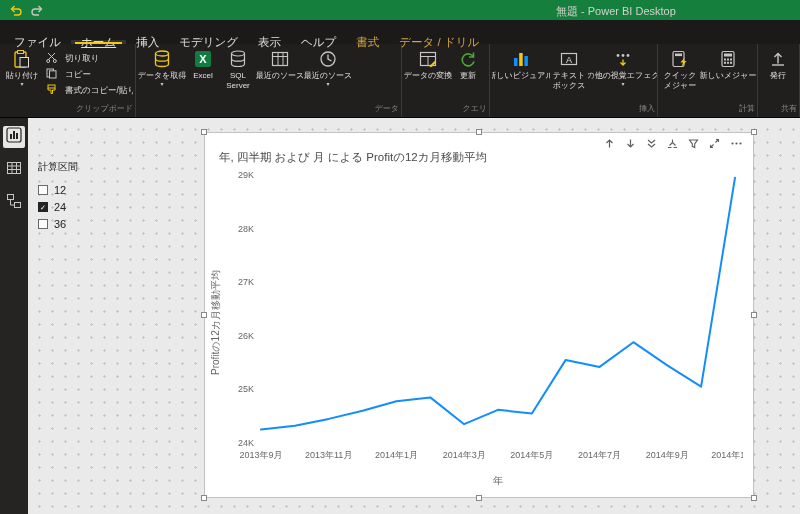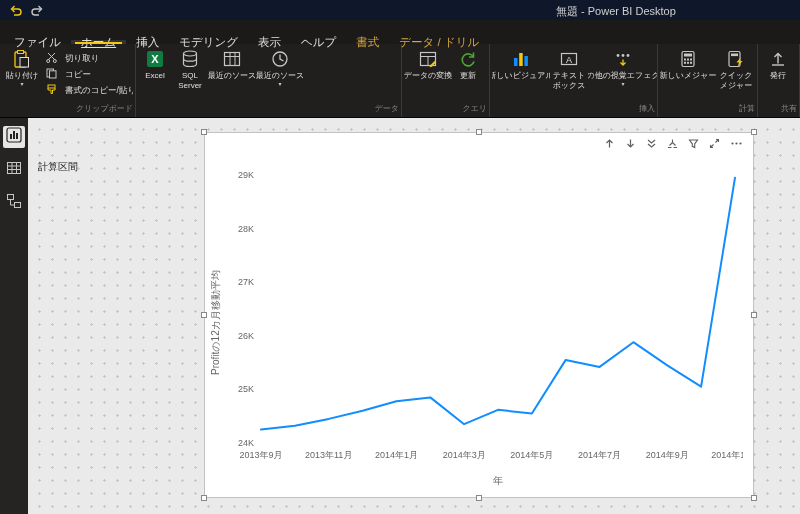--- a/index.html
+++ b/index.html
@@ -1,20 +1,20 @@
 <!DOCTYPE html>
 <html><head>
 <meta charset="utf-8">
 <style>
   * { margin:0; padding:0; box-sizing:border-box; }
   html,body { width:800px; height:514px; overflow:hidden; font-family:"Liberation Sans","DejaVu Sans",sans-serif; }
   #app { position:relative; width:800px; height:514px; background:#eaeaea; }
 
   
-  .titlebar { height:20px; background:#0f172a; position:relative; display:flex; align-items:center;text-align:right; }
+  .titlebar { height:20px; background:#15803d; position:relative; display:flex; align-items:center;text-align:right; }
   .qat { display:flex; gap:9px; margin-left:9px; align-items:center; }
   .qat span { display:inline-flex; }
   .window-title { position:absolute; left:556px; top:4px; font-size:11px; color:#d2d0ce; white-space:nowrap; }
 
   
   .menubar { height:24px; background:#1b1a19; display:flex; align-items:stretch; padding-left:4px; }
   .menu-tab { color:#e1dfdd; font-size:11.5px; padding:0 10px; display:flex; align-items:center; position:relative; white-space:nowrap;margin-top:20px; }
   .menu-tab.active { background:#35332f;text-decoration:underline; }
   .menu-tab.active::after { content:""; position:absolute; left:4px; right:4px; bottom:0; height:2px; background:#f2c811; }
   .menu-tab.contextual { color:#d8a83b; }
@@ -132,20 +132,29 @@
                 </svg></span>
             <span>書式のコピー/貼り付け</span>
           </div>
         </div>
       </div>
       <div class="group-label">クリップボード</div>
     </div>
 
     <div class="ribbon-group" style="width:266px">
       <div class="group-body">
+        <div class="big-btn" style="width:48px">
+          <span><svg width="20" height="20" viewBox="0 0 20 20">
+                <ellipse cx="10" cy="4.5" rx="6.5" ry="2.5" fill="none" stroke="#f2c811" stroke-width="1.3"></ellipse>
+                <path d="M3.5 4.5 V15 c0 1.4 2.9 2.5 6.5 2.5 s6.5 -1.1 6.5 -2.5 V4.5" fill="none" stroke="#f2c811" stroke-width="1.3"></path>
+                <path d="M3.5 9.7 c0 1.4 2.9 2.5 6.5 2.5 s6.5 -1.1 6.5 -2.5" fill="none" stroke="#f2c811" stroke-width="1.3"></path>
+              </svg></span>
+          <span class="lbl">データを取得</span>
+          <span class="chev">▾</span>
+        </div>
         <div class="big-btn" style="width:34px">
           <span><svg width="20" height="20" viewBox="0 0 20 20">
                 <rect x="2" y="2" width="16" height="16" rx="2" fill="#107c41"></rect>
                 <text x="10" y="14" font-size="11" fill="#fff" text-anchor="middle" font-weight="bold">X</text>
               </svg></span>
           <span class="lbl">Excel</span>
         </div>
         <div class="big-btn" style="width:36px">
           <span><svg width="20" height="20" viewBox="0 0 20 20">
                 <ellipse cx="10" cy="4.5" rx="6.5" ry="2.5" fill="none" stroke="#c8c6c4" stroke-width="1.2"></ellipse>
@@ -225,41 +234,41 @@
               </svg></span>
           <span class="lbl">その他の視覚エフェクト</span>
           <span class="chev">▾</span>
         </div>
       </div>
       <div class="group-label">挿入</div>
     </div>
 
     <div class="ribbon-group" style="width:100px">
       <div class="group-body">
+        <div class="big-btn" style="width:40px">
+          <span><svg width="20" height="20" viewBox="0 0 20 20">
+                <rect x="3" y="2.5" width="11" height="15" rx="1.5" fill="none" stroke="#c8c6c4" stroke-width="1.2"></rect>
+                <rect x="5" y="4.5" width="7" height="2.6" fill="#c8c6c4"></rect>
+                <path d="M14.5 8.5 L10.5 13.5 H13 L11.5 18 L16.5 12 H13.8 Z" fill="#f2c811"></path>
+              </svg></span>
+          <span class="lbl">クイック</span>
+          <span class="lbl">メジャー</span>
+        </div>
         <div class="big-btn" style="width:56px">
           <span><svg width="20" height="20" viewBox="0 0 20 20">
                 <rect x="4" y="2.5" width="12" height="15" rx="1.5" fill="none" stroke="#c8c6c4" stroke-width="1.2"></rect>
                 <rect x="6" y="4.5" width="8" height="3" fill="#c8c6c4"></rect>
                 <rect x="6" y="9.5" width="2" height="2" fill="#c8c6c4"></rect>
                 <rect x="9" y="9.5" width="2" height="2" fill="#c8c6c4"></rect>
                 <rect x="12" y="9.5" width="2" height="2" fill="#c8c6c4"></rect>
                 <rect x="6" y="12.8" width="2" height="2" fill="#c8c6c4"></rect>
                 <rect x="9" y="12.8" width="2" height="2" fill="#c8c6c4"></rect>
                 <rect x="12" y="12.8" width="2" height="2" fill="#c8c6c4"></rect>
               </svg></span>
           <span class="lbl">新しいメジャー</span>
-        </div>
-        <div class="big-btn" style="width:40px">
-          <span><svg width="20" height="20" viewBox="0 0 20 20">
-                <rect x="3" y="2.5" width="11" height="15" rx="1.5" fill="none" stroke="#c8c6c4" stroke-width="1.2"></rect>
-                <rect x="5" y="4.5" width="7" height="2.6" fill="#c8c6c4"></rect>
-                <path d="M14.5 8.5 L10.5 13.5 H13 L11.5 18 L16.5 12 H13.8 Z" fill="#f2c811"></path>
-              </svg></span>
-          <span class="lbl">クイック</span>
-          <span class="lbl">メジャー</span>
         </div>
       </div>
       <div class="group-label">計算</div>
     </div>
 
     <div class="ribbon-group" style="width:42px">
       <div class="group-body">
         <div class="big-btn" style="width:36px">
           <span><svg width="20" height="20" viewBox="0 0 20 20">
                 <path d="M10 14.5 V4.5 M6.5 8 L10 4.5 L13.5 8" fill="none" stroke="#c8c6c4" stroke-width="1.4"></path>
@@ -298,20 +307,34 @@
               <rect x="8.5" y="9.5" width="6" height="5" fill="none" stroke="#c8c6c4"></rect>
               <path d="M4.5 6.5 V12 H8.5" fill="none" stroke="#c8c6c4"></path>
             </svg></span>
       </div>
     </div>
 
     <div class="canvas">
 
       <div class="slicer">
         <div class="slicer-title">計算区間</div>
+        <div>
+            <div class="slicer-row">
+              <span class="cb"></span>
+              <span class="cb-label">12</span>
+            </div>
+            <div class="slicer-row">
+              <span class="cb checked"></span>
+              <span class="cb-label">24</span>
+            </div>
+            <div class="slicer-row">
+              <span class="cb"></span>
+              <span class="cb-label">36</span>
+            </div>
+          </div>
       </div>
 
       <div class="visual">
         <div class="hdl tl"></div>
         <div class="hdl tc"></div>
         <div class="hdl tr"></div>
         <div class="hdl ml"></div>
         <div class="hdl mr"></div>
         <div class="hdl bl"></div>
         <div class="hdl bc"></div>
@@ -350,20 +373,21 @@
             </span>
           <span class="vt-icon">
               <svg width="13" height="11" viewBox="0 0 13 11">
                 <circle cx="2.5" cy="5.5" r="1.1" fill="#605e5c"></circle>
                 <circle cx="6.5" cy="5.5" r="1.1" fill="#605e5c"></circle>
                 <circle cx="10.5" cy="5.5" r="1.1" fill="#605e5c"></circle>
               </svg>
             </span>
         </div>
 
+        <div class="chart-title">年, 四半期 および 月 による Profitの12カ月移動平均</div>
         <div class="y-label">Profitの12カ月移動平均</div>
         <svg class="chart-svg" width="524" height="322">
             <text x="35" y="279" text-anchor="end" class="tick">24K</text>
             <text x="35" y="225.4" text-anchor="end" class="tick">25K</text>
             <text x="35" y="171.79999999999998" text-anchor="end" class="tick">26K</text>
             <text x="35" y="118.2" text-anchor="end" class="tick">27K</text>
             <text x="35" y="64.6" text-anchor="end" class="tick">28K</text>
             <text x="35" y="11" text-anchor="end" class="tick">29K</text>
             <text x="42" y="291" text-anchor="middle" class="tick">2013年9月</text>
             <text x="109.71428571428571" y="291" text-anchor="middle" class="tick">2013年11月</text>

